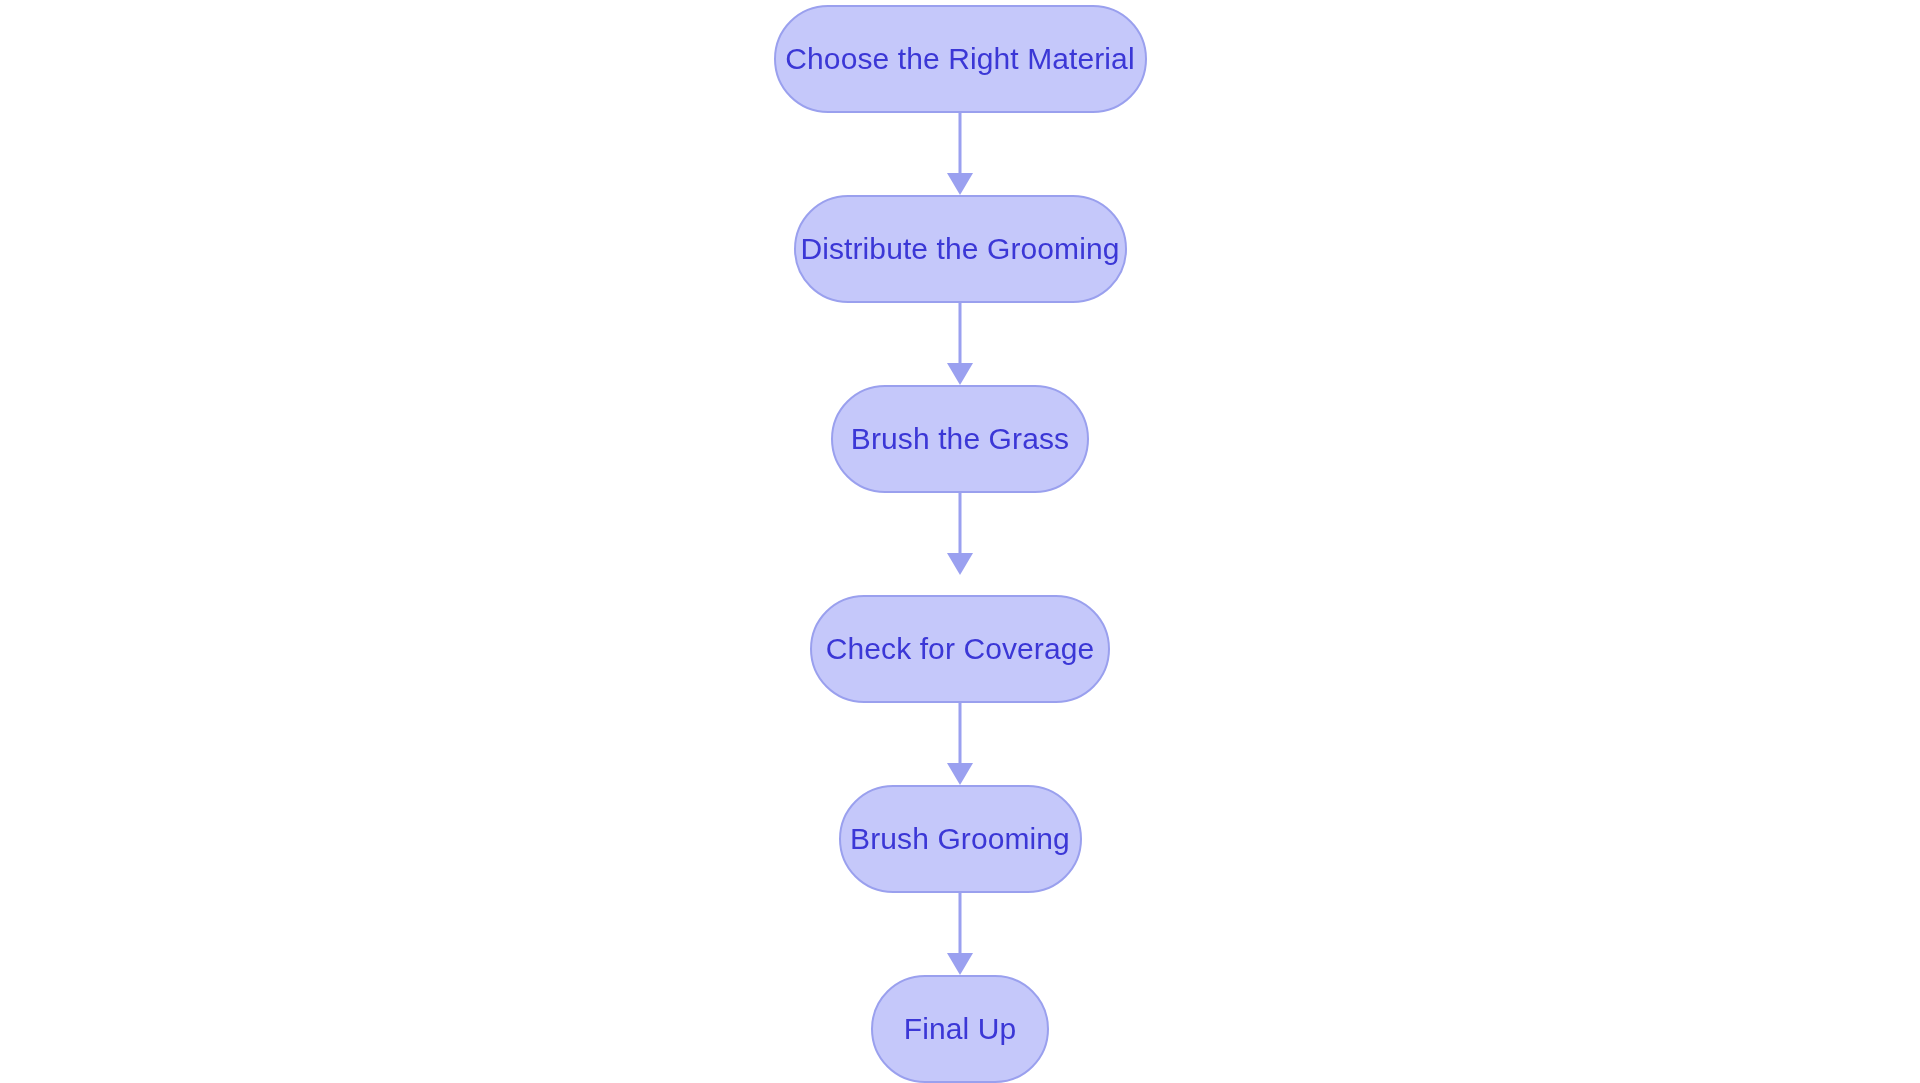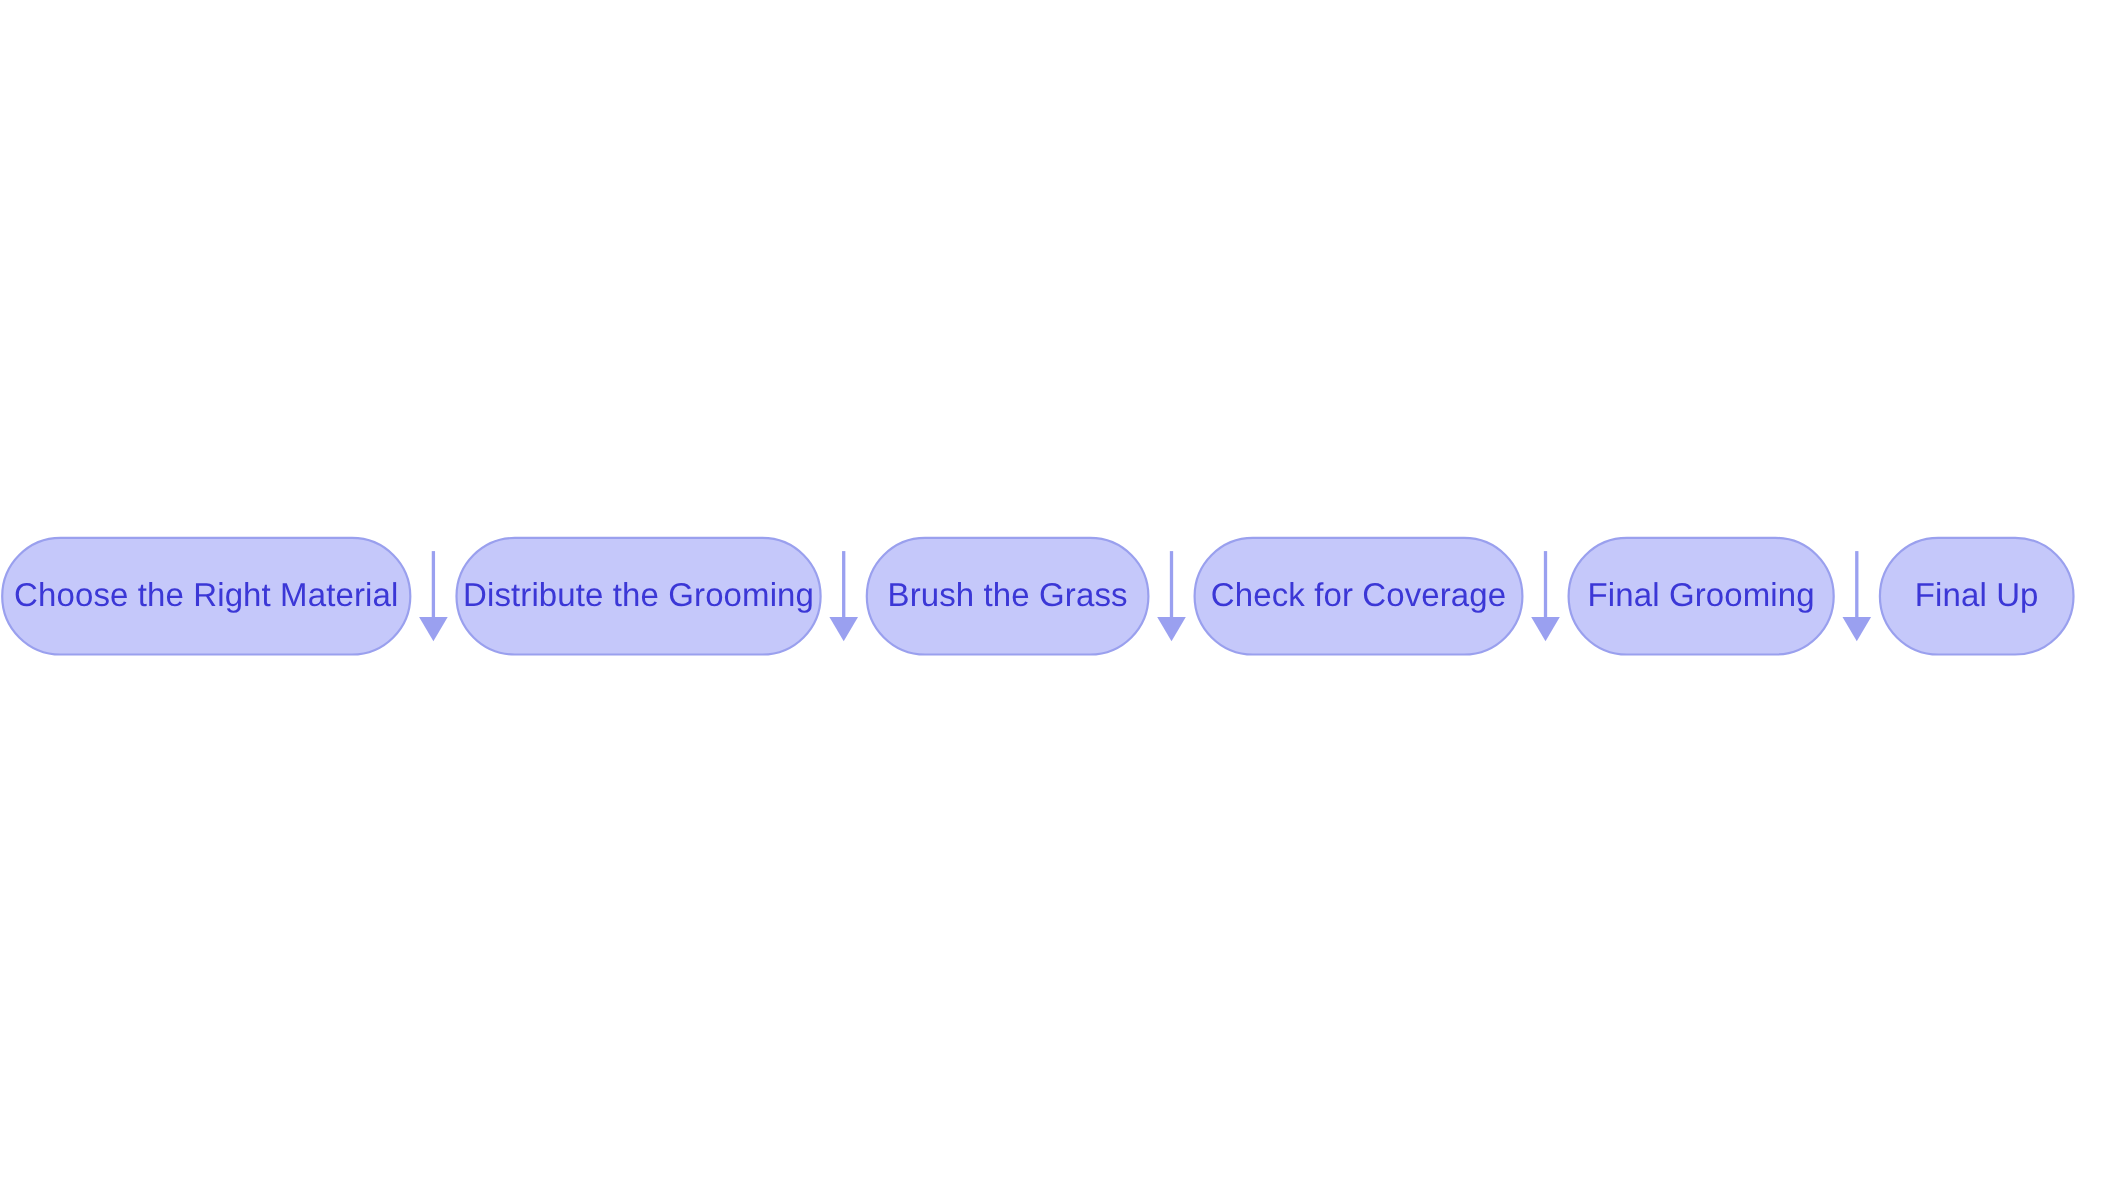--- a/index.html
+++ b/index.html
@@ -22,21 +22,21 @@
     background: #ffffff;
   }
 
   .flow-column {
     position: absolute;
     left: 0;
     top: 0;
     width: 1920px;
     height: 1083px;
     display: flex;
-    flex-direction: row;
+    flex-direction: column;
     align-items: center;
   }
 
   .node {
     box-sizing: border-box;
     height: 108px;
     border-radius: 54px;
     background: #c5c8fa;
     border: 2px solid #9aa0ee;
     display: flex;
@@ -53,21 +53,21 @@
     line-height: 1;
     letter-spacing: 0.1px;
     white-space: nowrap;
     user-select: none;
   }
 
   
   .node.n0 { width: 373px; }
   .node.n1 { width: 333px; }
   .node.n2 { width: 258px; }
-  .node.n3 { width: 300px; }
+  .node.n3 { width: 300px; margin-top: 20px; }
   .node.n4 { width: 243px; }
   .node.n5 { width: 178px; }
 
   .connector {
     flex: 0 0 auto;
     width: 40px;
     height: 82px;
     position: relative;
   }
   .connector .conn-line {
@@ -132,21 +132,21 @@
     <div class="node n3">
       <span class="node-label">Check for Coverage</span>
     </div>
 
     <div class="connector">
       <div class="conn-line"></div>
       <div class="conn-head"></div>
     </div>
 
     <div class="node n4">
-      <span class="node-label">Final Grooming</span>
+      <span class="node-label">Brush Grooming</span>
     </div>
 
     <div class="connector">
       <div class="conn-line"></div>
       <div class="conn-head"></div>
     </div>
 
     <div class="node n5">
       <span class="node-label">Final Up</span>
     </div>

